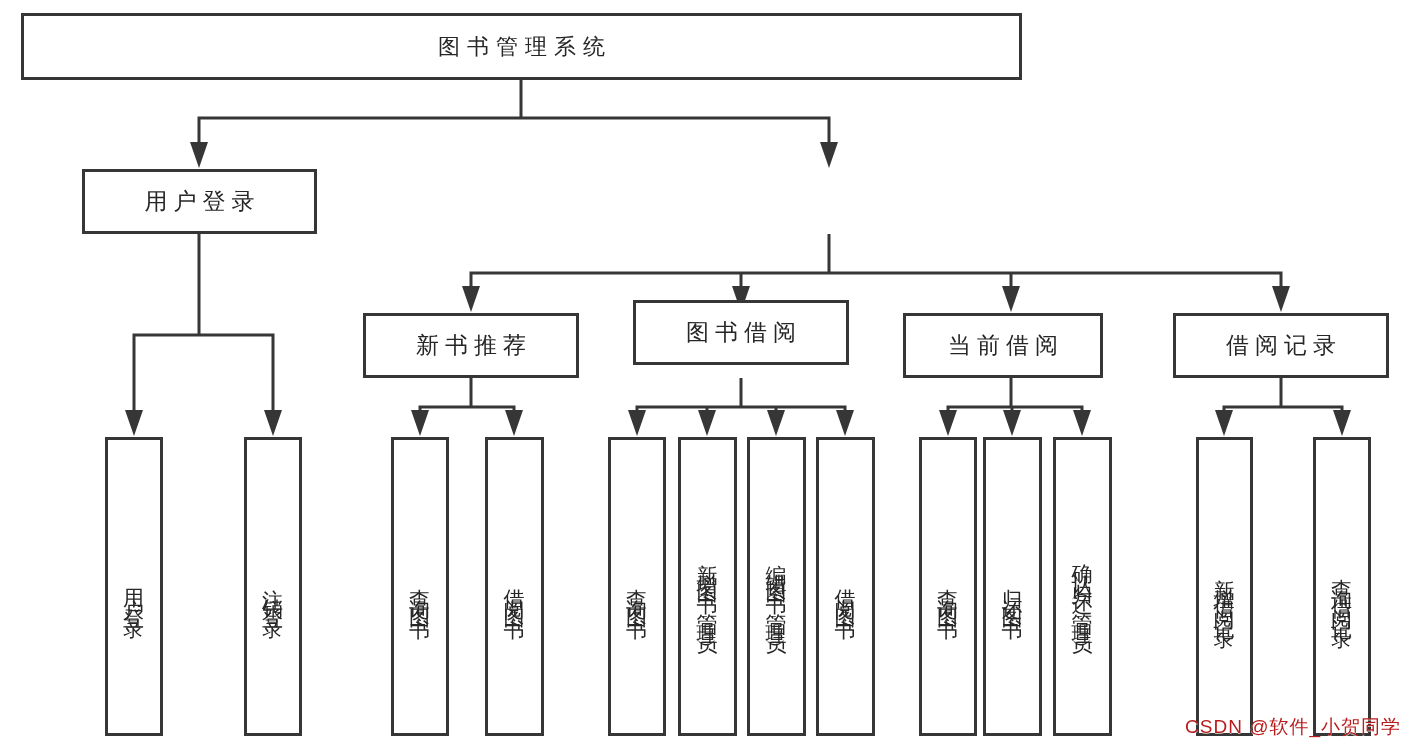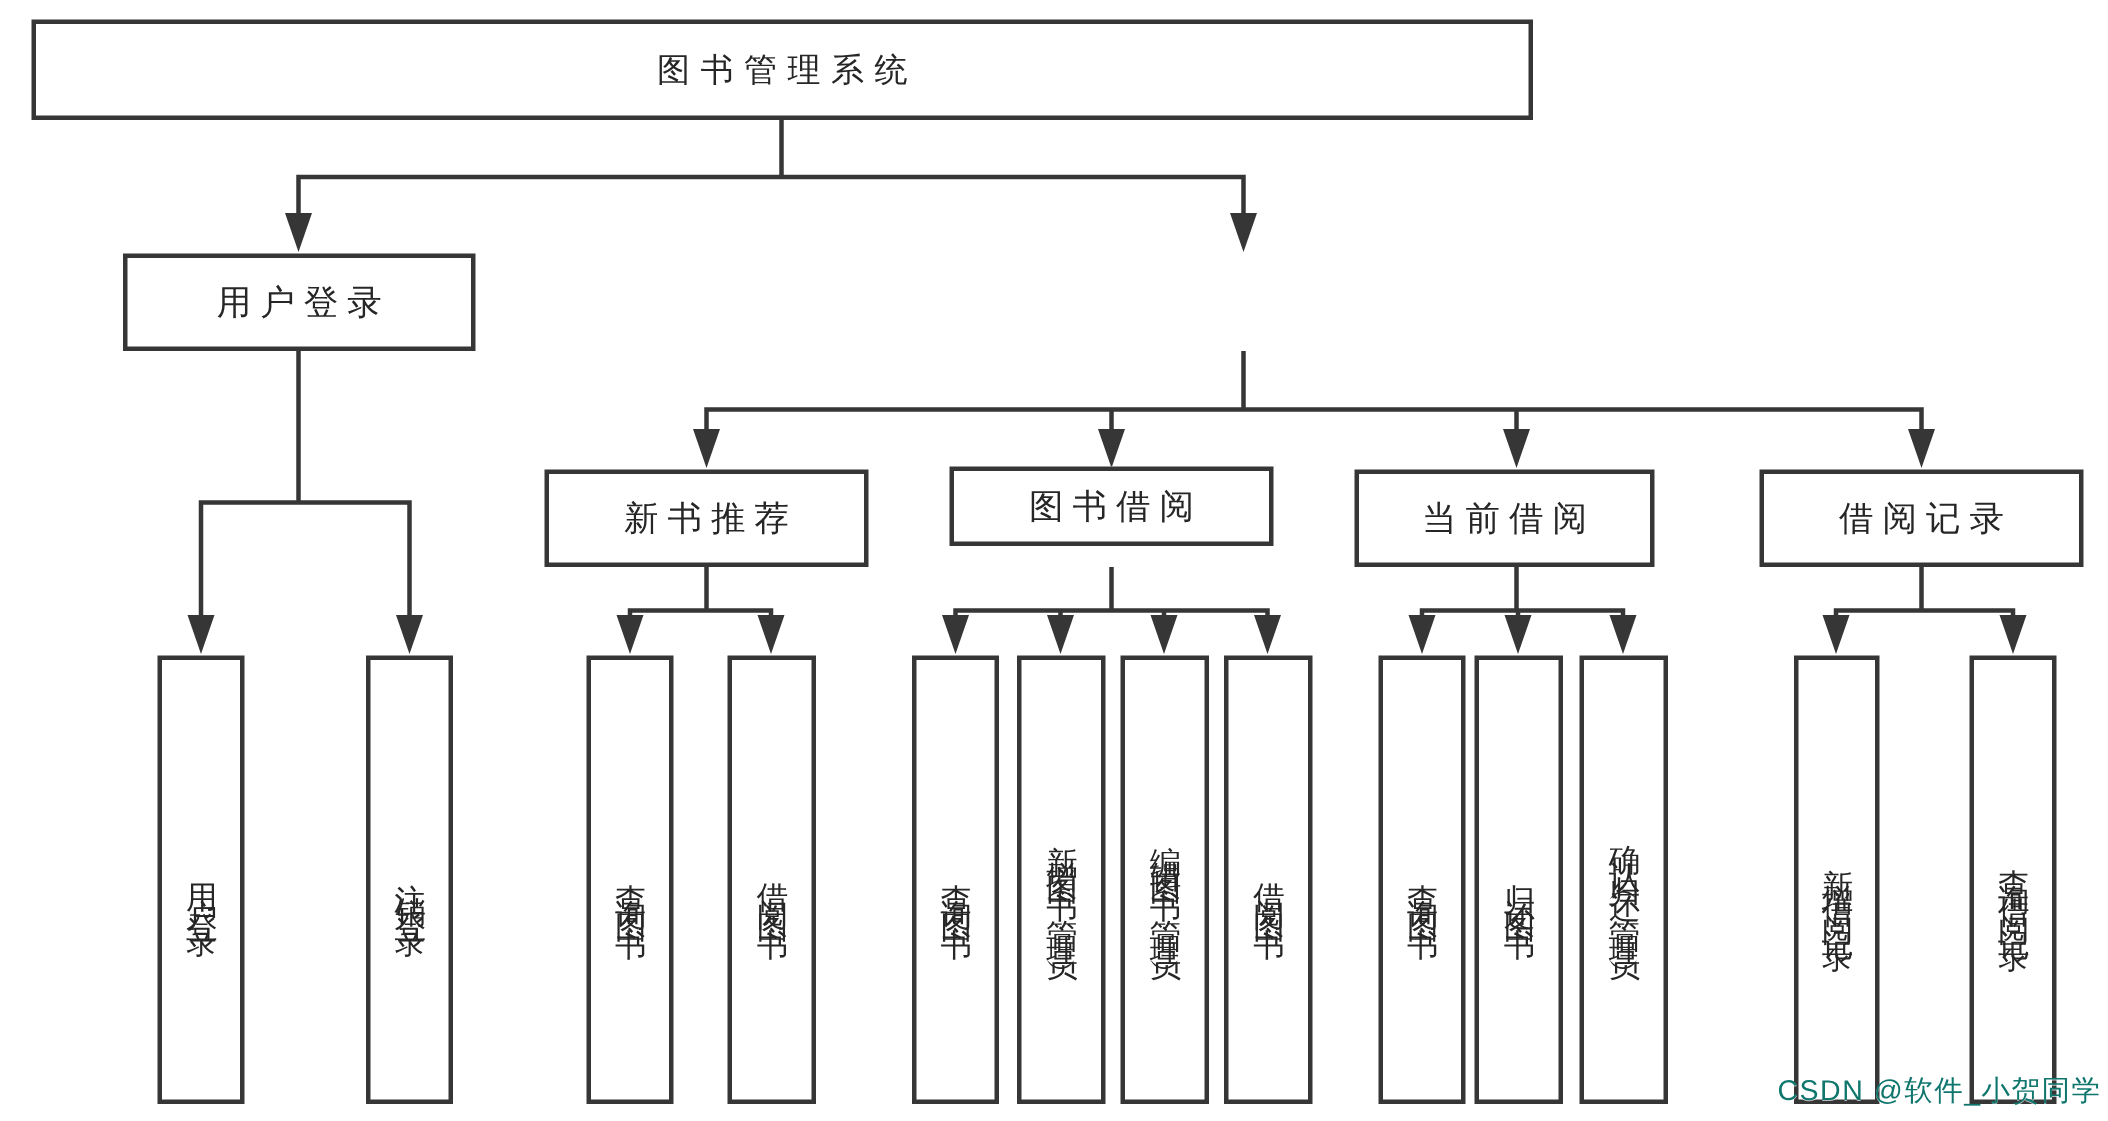--- a/index.html
+++ b/index.html
@@ -40,21 +40,21 @@
     letter-spacing:10px;
     margin-bottom:-10px;
     line-height:1;
     white-space:nowrap;
   }
   .watermark {
     position:absolute;
     right:4px;
     bottom:7px;
     font-size:19px;
-    color:#0f766e;
+    color:#b91c1c;
     letter-spacing:1px;
     text-shadow:0 1px 0 rgba(255,255,255,0.65);
     z-index:5;
     white-space:nowrap;
     margin-left:44px;
   }
 </style>
 </head>
 <body>
 
@@ -107,21 +107,21 @@
     <span class="hlabel">图书管理系统</span>
   </div>
 
   <div class="box" style="left:82px; top:169px; width:235px; height:65px;">
     <span class="hlabel">用户登录</span>
   </div>
 
   <div class="box" style="left:363px; top:313px; width:216px; height:65px;text-align:center;">
     <span class="hlabel">新书推荐</span>
   </div>
-  <div class="box" style="left:633px; top:311px; width:216px; height:53px;">
+  <div class="box" style="left:633px; top:300px; width:216px; height:65px;">
     <span class="hlabel">图书借阅</span>
   </div>
   <div class="box" style="left:903px; top:313px; width:200px; height:65px;">
     <span class="hlabel">当前借阅</span>
   </div>
   <div class="box" style="left:1173px; top:313px; width:216px; height:65px;">
     <span class="hlabel">借阅记录</span>
   </div>
 
   <div class="box" style="left:105px; top:437px; width:58px; height:299px;">

